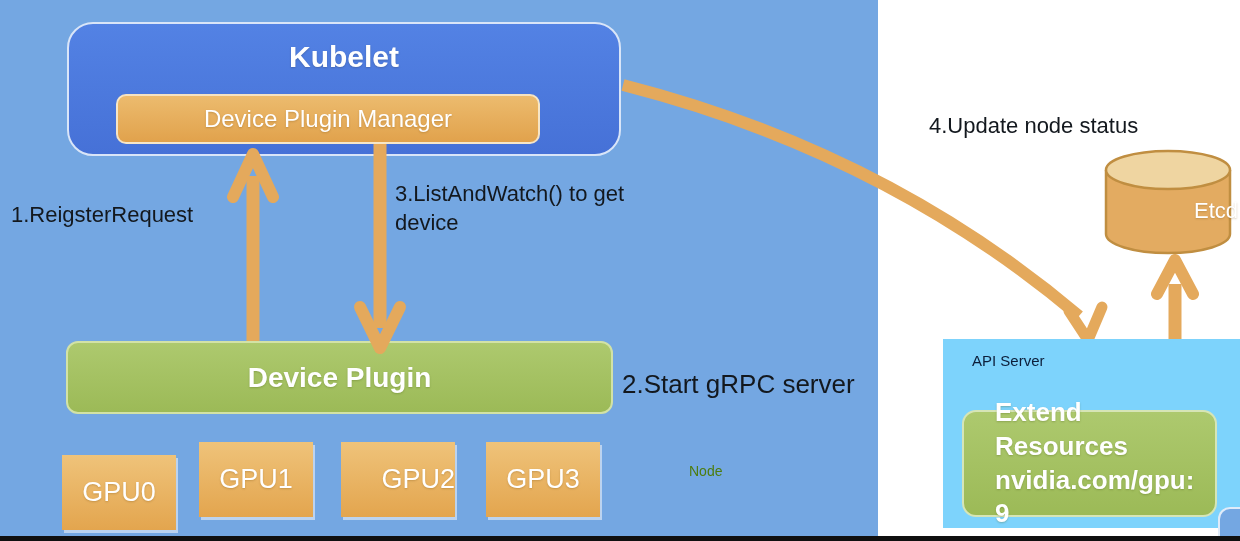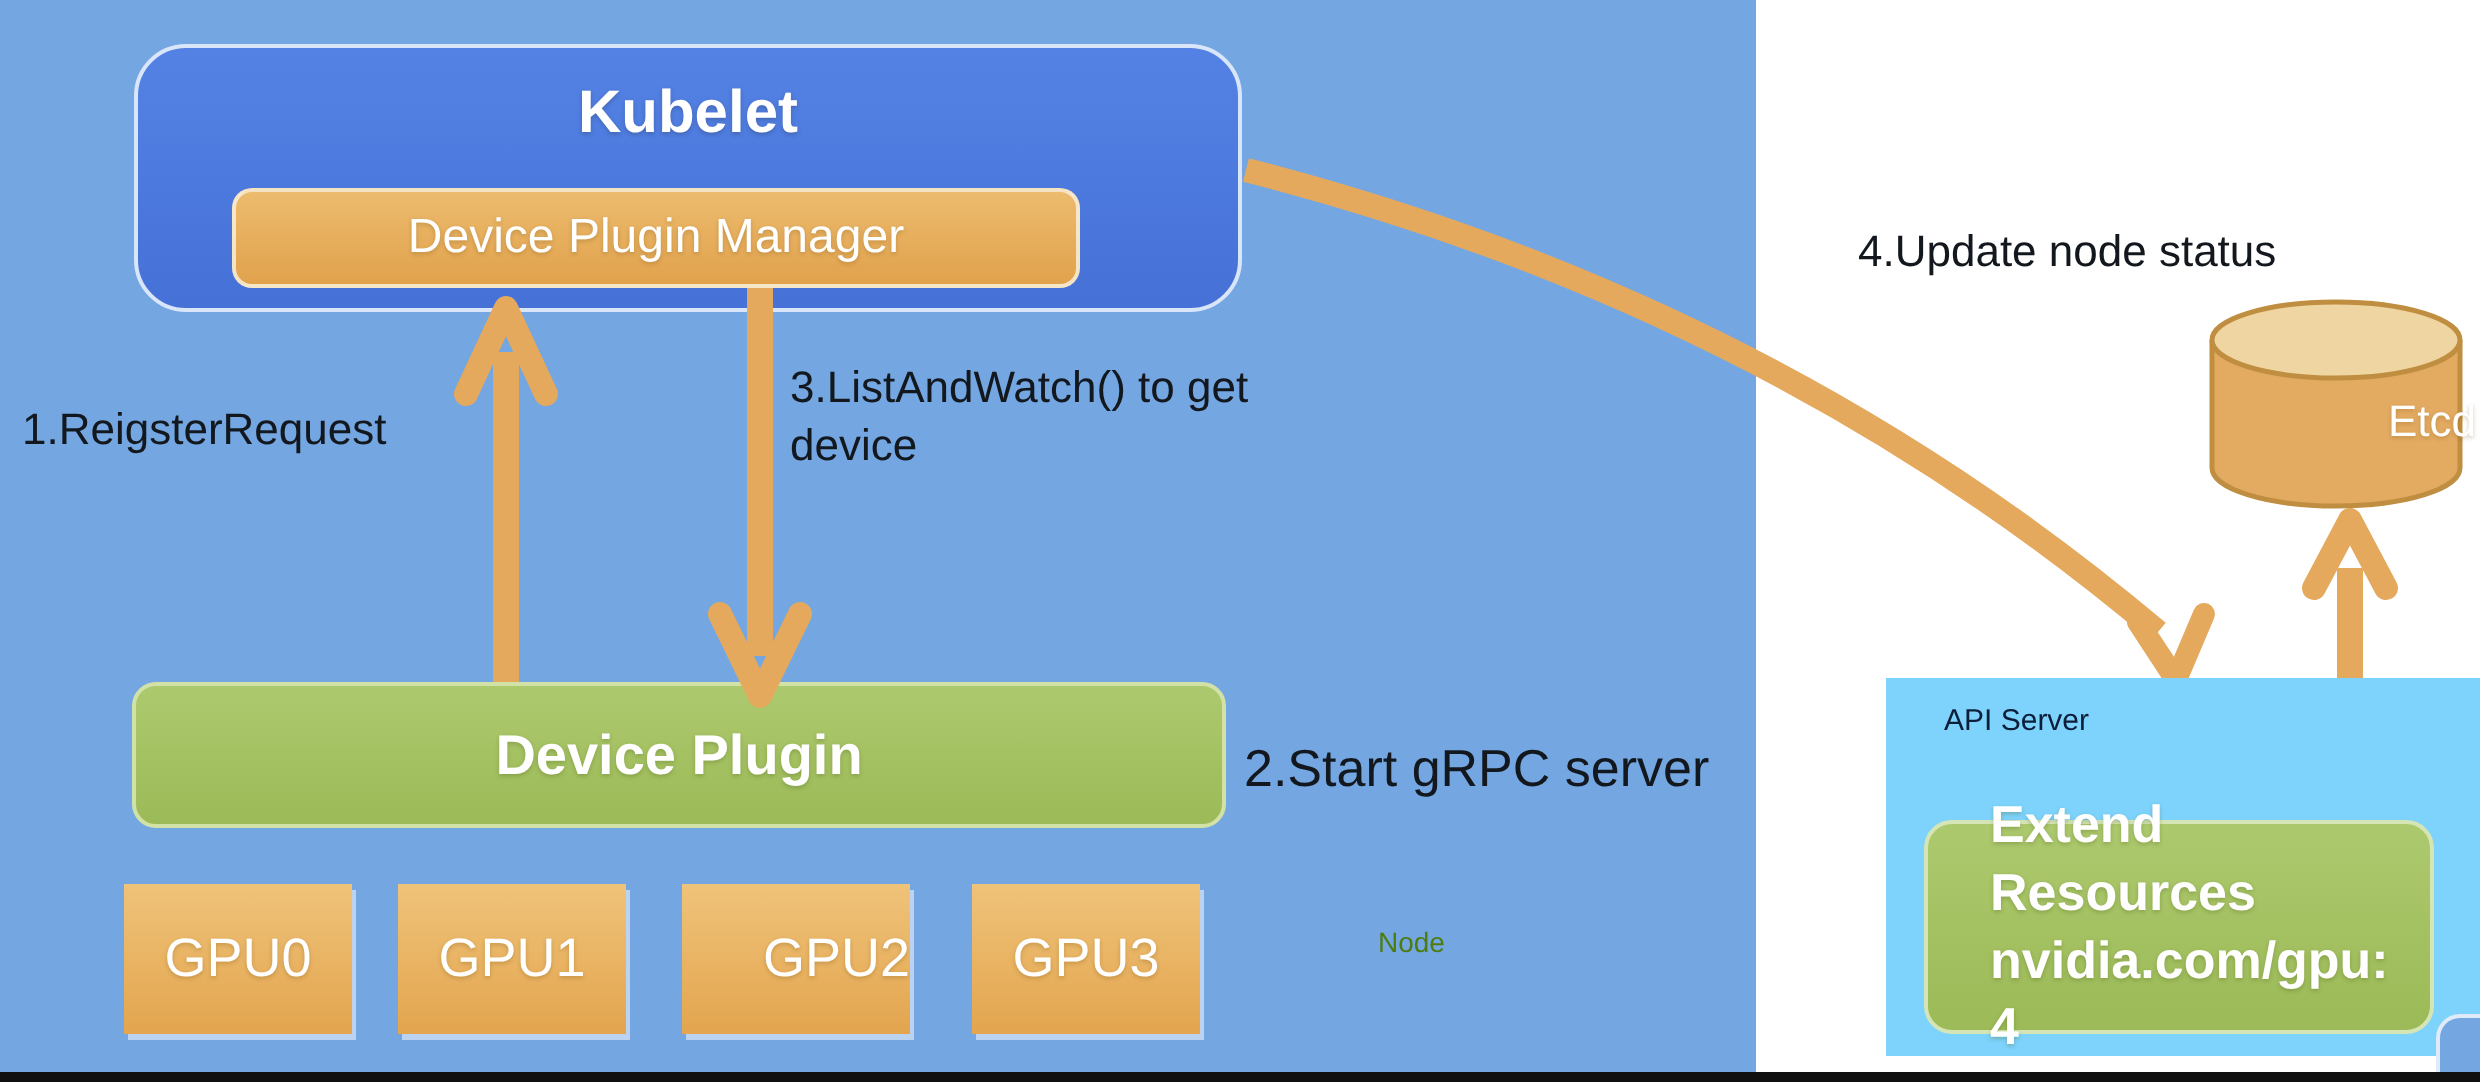--- a/index.html
+++ b/index.html
@@ -41,21 +41,21 @@
   }
 
   
   .gpu-box{
     top:442px;width:114px;height:75px;
     background:linear-gradient(180deg,#efc37a 0%,#e3a54e 100%);
     box-shadow:2px 3px 0 rgba(245,248,252,.55);
     display:flex;align-items:center;justify-content:center;
     color:#fff;font-size:27px;text-shadow:0 1px 2px rgba(120,80,20,.3);
   }
-  .gpu0{left:62px;} .gpu1{left:199px;} .gpu2{left:341px;justify-content:flex-end;} .gpu3{left:486px;text-align:center;}
+  .gpu0{left:62px;margin-top:13px;} .gpu1{left:199px;} .gpu2{left:341px;justify-content:flex-end;} .gpu3{left:486px;text-align:center;}
 
   
   .step-label{color:#13181e;font-size:22px;line-height:29px;}
   .step1{left:11px;top:200px;}
   .step3{left:395px;top:179px;width:258px;}
   .step2{left:622px;top:370px;font-size:26px;}
   .step4{left:929px;top:111px;}
   .node-label{left:689px;top:463px;width:80px;text-align:left;
     color:#4d7c0f;font-size:14px;}
 
@@ -149,20 +149,20 @@
   <svg class="abs etcd-wrap" viewBox="0 0 136 116" xmlns="http://www.w3.org/2000/svg">
     <path d="M4 25 v64 a62 19 0 0 0 124 0 v-64" fill="#e3ab61" stroke="#c08e41" stroke-width="2.5"></path>
     <ellipse cx="66" cy="25" rx="62" ry="19" fill="#efd5a1" stroke="#c08e41" stroke-width="2.5"></ellipse>
   </svg>
   <div class="abs etcd-label">Etcd</div>
 
   <div class="abs api-server-box">
     <div class="abs api-server-label">API Server</div>
     <div class="abs extend-box">
       <div>Extend Resources</div>
-      <div>nvidia.com/gpu: 4</div>
+      <div>nvidia.com/gpu: 9</div>
     </div>
   </div>
 
   <div class="abs corner-shape"></div>
   <div class="abs bottom-bar"></div>
 
 </div>
 
 </body></html>

